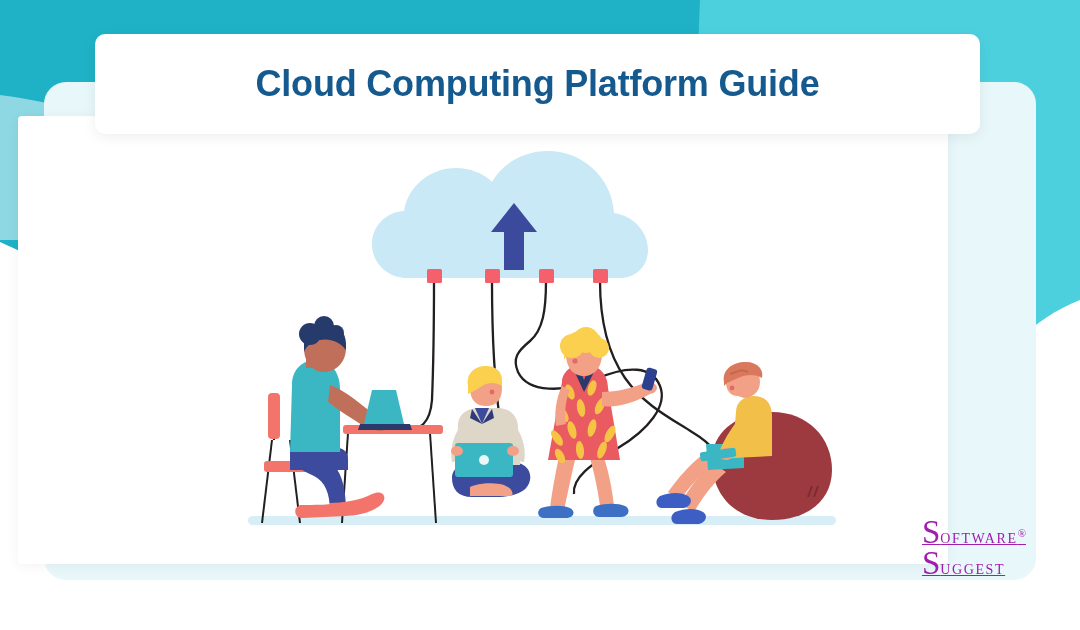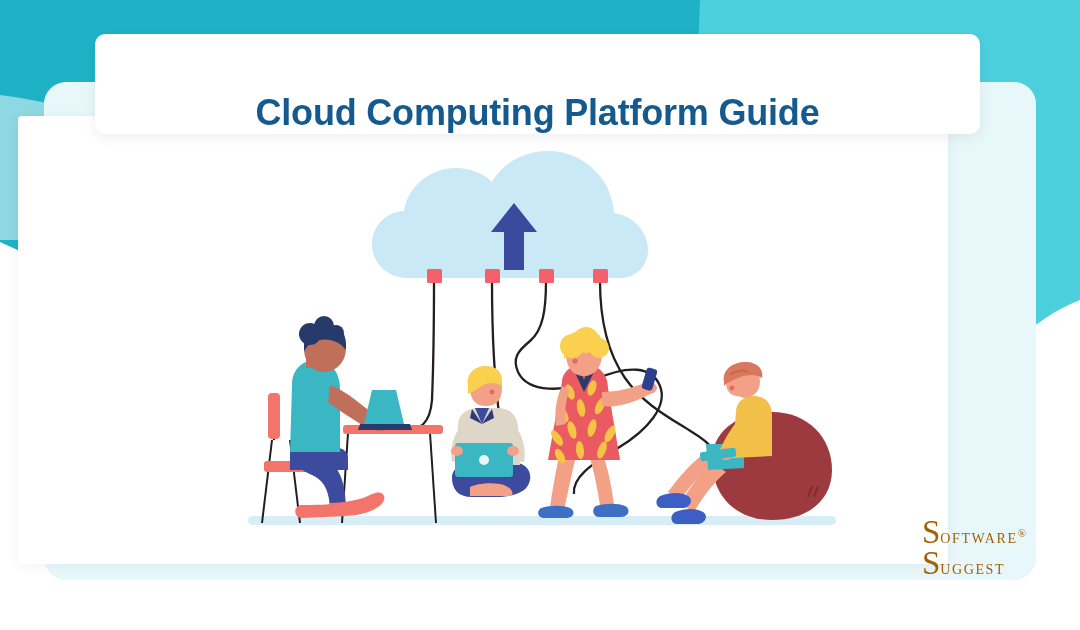--- a/index.html
+++ b/index.html
@@ -58,21 +58,21 @@
     position: absolute;
     left: 95px;
     top: 34px;
     width: 885px;
     height: 100px;
     background: #ffffff;
     border-radius: 10px;
     z-index: 6;
     box-shadow: 0 3px 14px rgba(0,0,0,0.07);
     display: flex;
-    align-items: flex-end;
+    align-items: center;
     justify-content: center;
   }
   #title-text {
     color: #155a8f;
     font-size: 36px;
     font-weight: bold;
     letter-spacing: -0.2px;
     font-family: "Liberation Sans", sans-serif;
     white-space: nowrap;
   }
@@ -87,24 +87,25 @@
     z-index: 5;
     pointer-events: none;
   }
 
   
   #logo {
     position: absolute;
     right: 54px;
     bottom: 52px;
     z-index: 7;
-    color: #a16207;
+    color: #a21caf;
     font-family: "Liberation Serif", serif;
     line-height: 0.92;
     text-align: left;
+    text-decoration: underline;
   }
   .logo-line {
     display: block;
     white-space: nowrap;
   }
   .logo-cap {
     font-size: 33px;
     letter-spacing: 0px;
   }
   .logo-rest {

